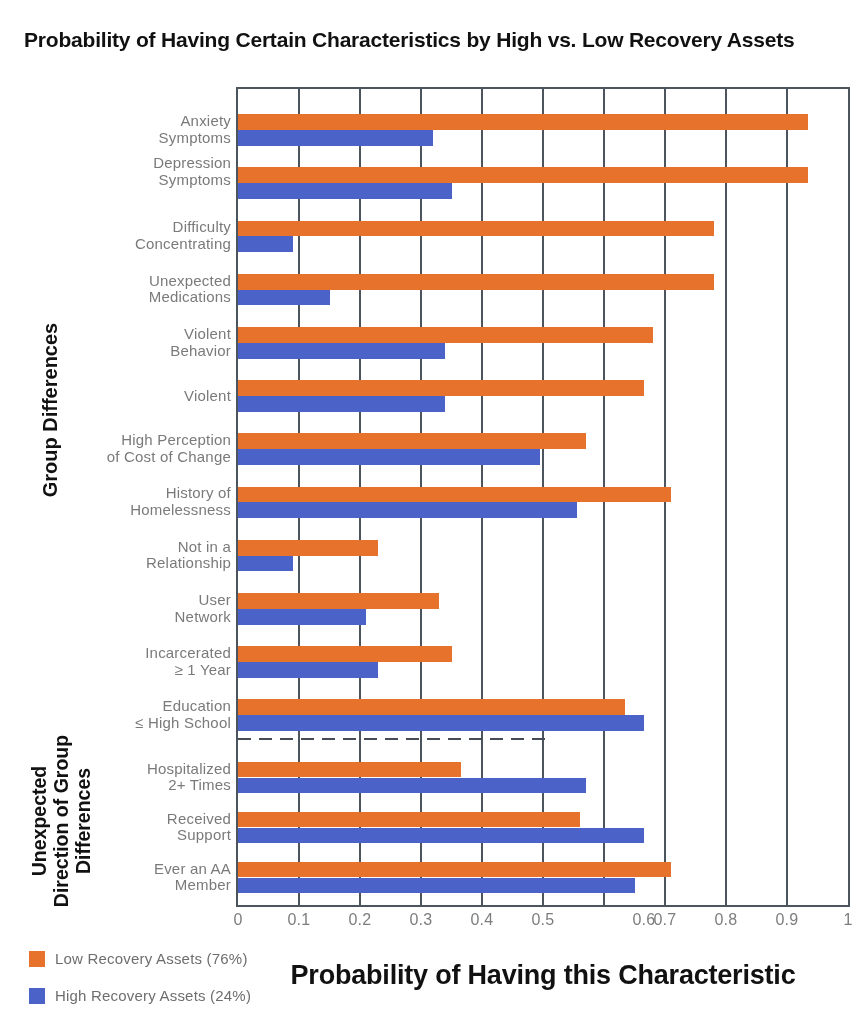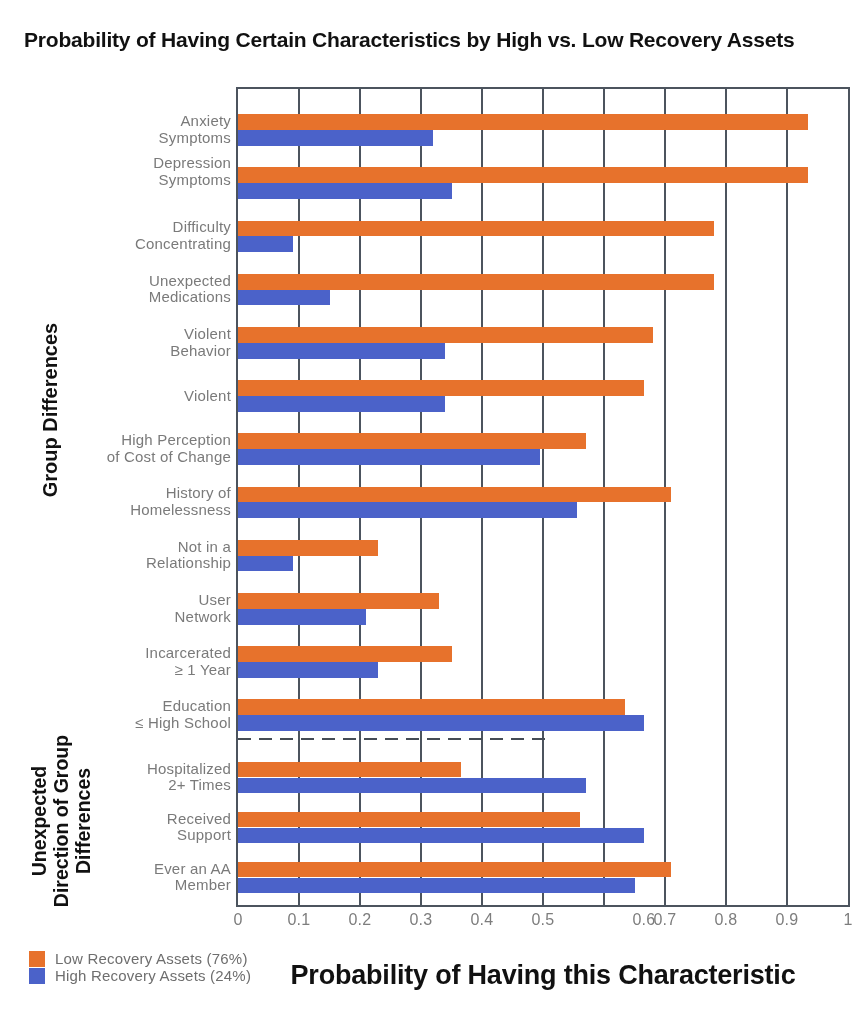--- a/index.html
+++ b/index.html
@@ -36,21 +36,21 @@
     position:absolute;transform:translate(-50%,-50%) rotate(-90deg);
     font-weight:700;color:#111111;white-space:pre-line;text-align:center;
   }
   .group-label.g1{left:50px;top:410px;font-size:20px;white-space:nowrap;}
   .group-label.g2{left:62px;top:821px;font-size:19.5px;line-height:1.12;}
   .xaxis-title{
     position:absolute;left:543px;top:975px;transform:translate(-50%,-50%);
     font-size:27px;font-weight:700;color:#111111;white-space:nowrap;letter-spacing:-0.2px;
   }
   #legend{
-    position:absolute;left:29px;top:950px;display:flex;flex-direction:column;gap:0;
+    position:absolute;left:29px;top:950px;display:flex;flex-direction:column;gap:20px;
   }
   .legend-row{display:flex;align-items:center;gap:10px;}
   .legend-swatch{width:16px;height:16px;flex:0 0 auto;}
   .legend-text{font-size:15px;color:#6e6e6e;letter-spacing:0.2px;}
 </style>
 </head>
 <body>
 
 <div id="app">
 

